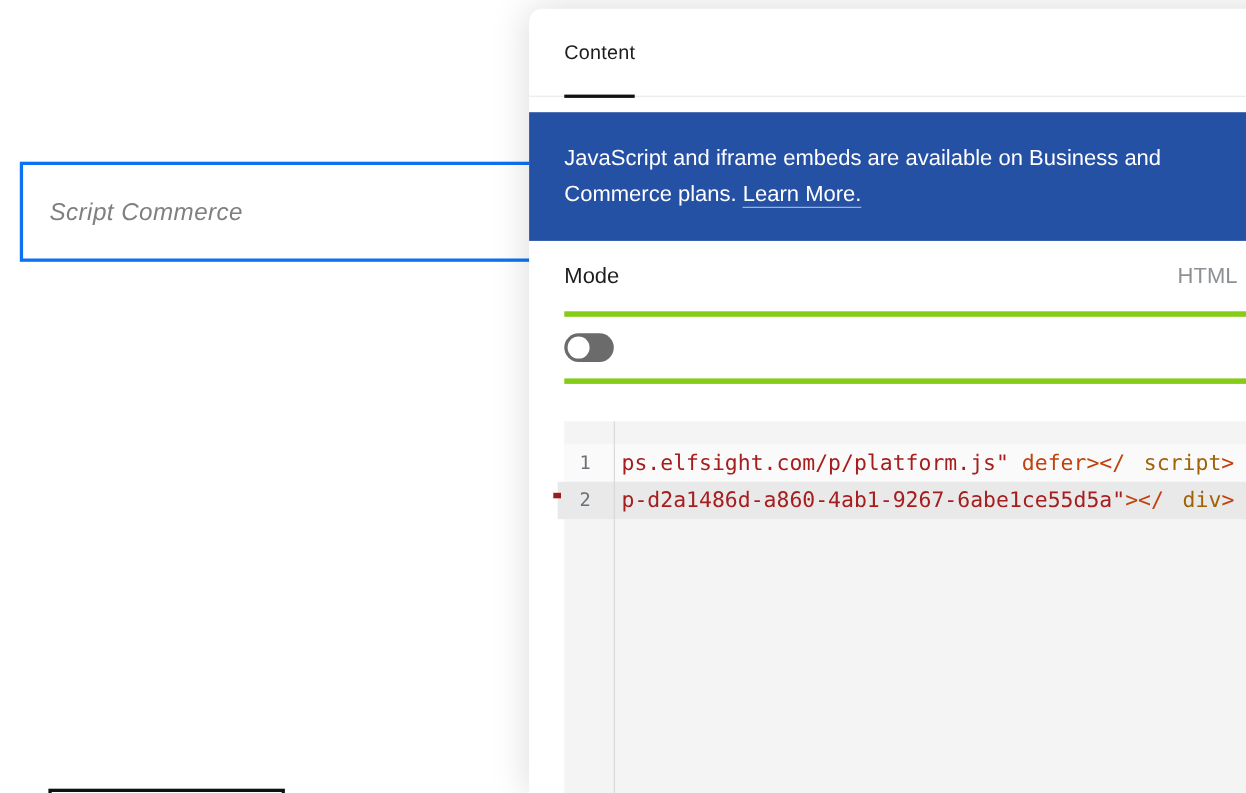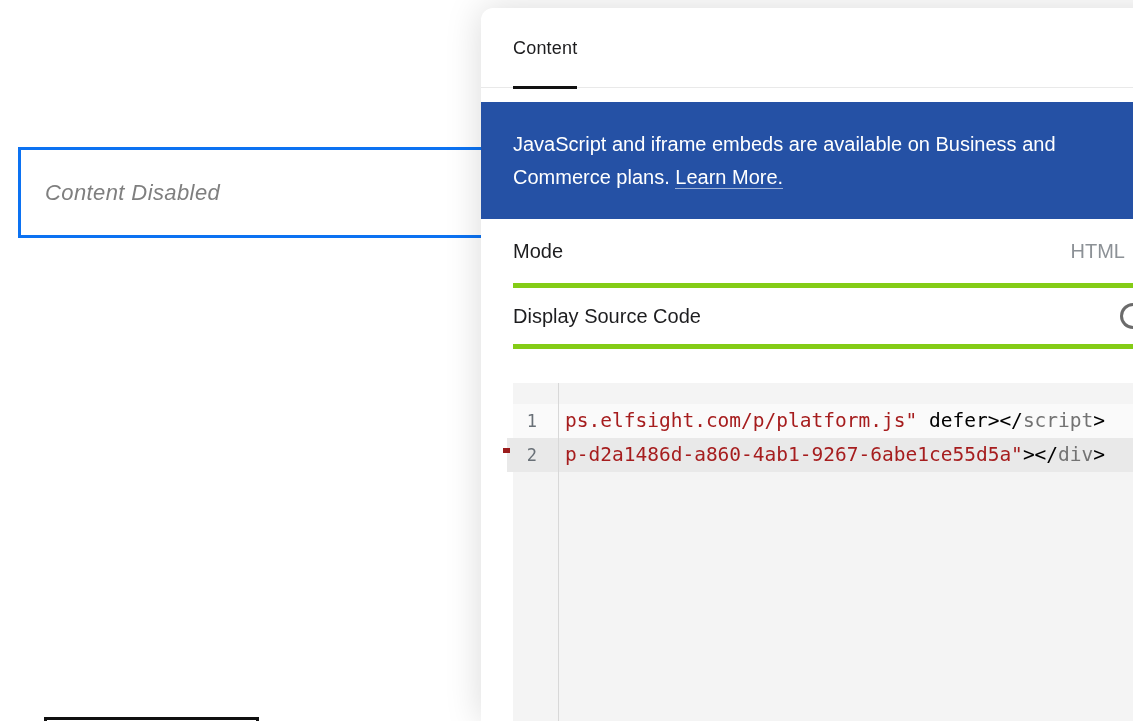--- a/index.html
+++ b/index.html
@@ -81,34 +81,34 @@
   .gutter-num {
     position:absolute; left:0; width:45px; height:34px; line-height:34px;
     text-align:right; padding-right:21px; font-size:17px; color:#697077;
   }
   .code-area { position:relative; padding-top:21px; z-index:1; }
   .code-line {
     position:relative; height:34px; line-height:34px; padding-left:6px;
     font-size:19.5px; white-space:pre; color:#2a2a2a; z-index:1;
   }
   .seg-string { color:#a61d1e; }
-  .seg-tag { color:#737373; }
-  .seg-plain { color:#000000; }
+  .seg-tag { color:#a16207;margin-left:17px; }
+  .seg-plain { color:#c2410c; }
 
   .line1-bg { position:absolute; left:0; right:0; top:21px; height:34px; background:#fafafa; z-index:0; }
   .active-bg { position:absolute; left:-6px; right:0; top:55px; height:34px; background:#e9e9e9; z-index:0; }
   .scroll-artifact { position:absolute; left:-10px; top:65px; width:7px; height:5px; background:#9a1c1c; z-index:3; }
 </style>
 </head>
 <body>
 
 <div class="stage">
 
   <div class="script-box">
-    <span class="script-box-label">Content Disabled</span>
+    <span class="script-box-label">Script Commerce</span>
   </div>
 
   <div class="bottom-button"></div>
 
   <div class="panel">
 
     <div class="tabbar">
       <span class="tab">Content</span>
     </div>
 
@@ -120,21 +120,20 @@
       <span class="row-label">Mode</span>
       <span class="mode-value-wrap">
         <span class="mode-value">HTML</span>
         <svg class="chevron" viewBox="0 0 24 14" fill="none">
           <polyline points="2,2 12,12 22,2" stroke="#6f7479" stroke-width="2.6" stroke-linecap="round" stroke-linejoin="round" fill="none"></polyline>
         </svg>
       </span>
     </div>
 
     <div class="row display-row">
-      <span class="row-label">Display Source Code</span>
       <span class="toggle">
         <span class="knob"></span>
       </span>
     </div>
 
     <div class="editor">
       <div class="line1-bg"></div>
       <div class="active-bg"></div>
       <div class="scroll-artifact"></div>
       <div class="gutter" id="gutter">

